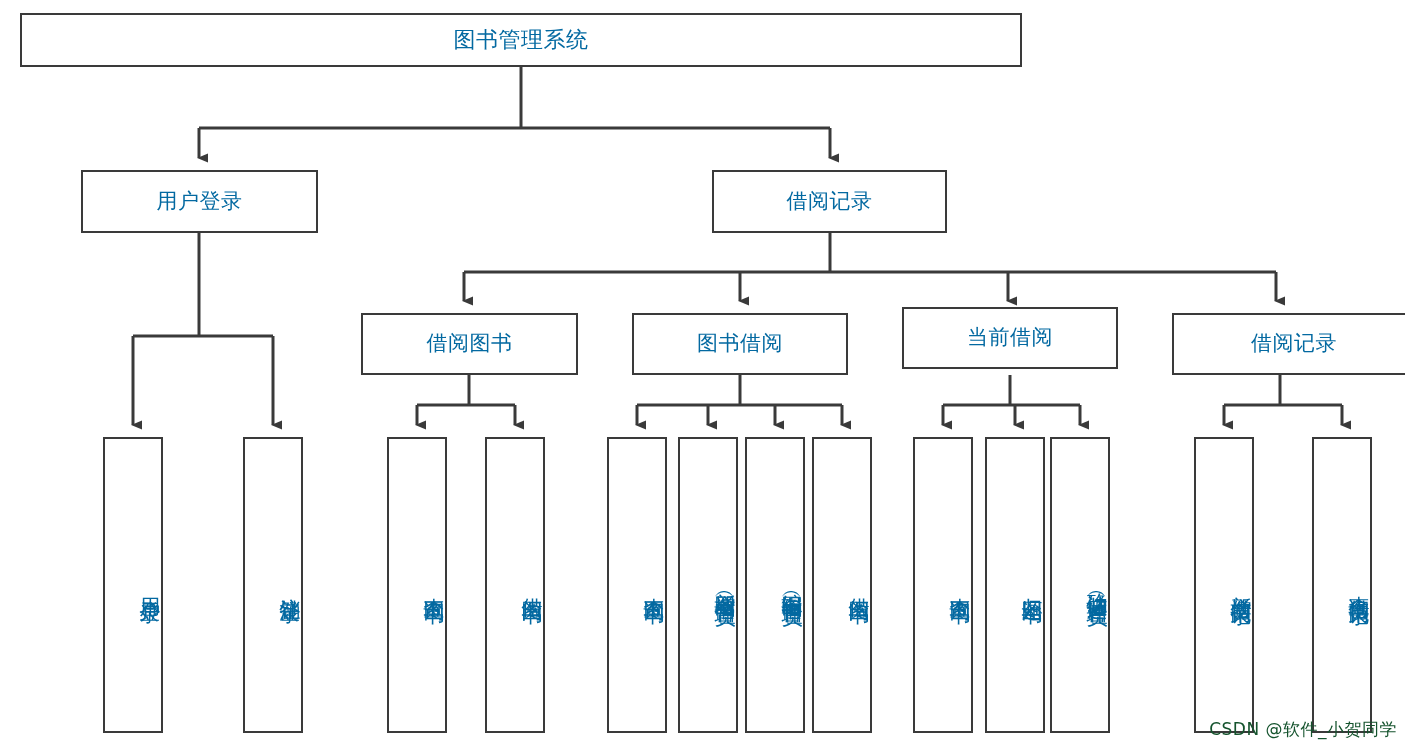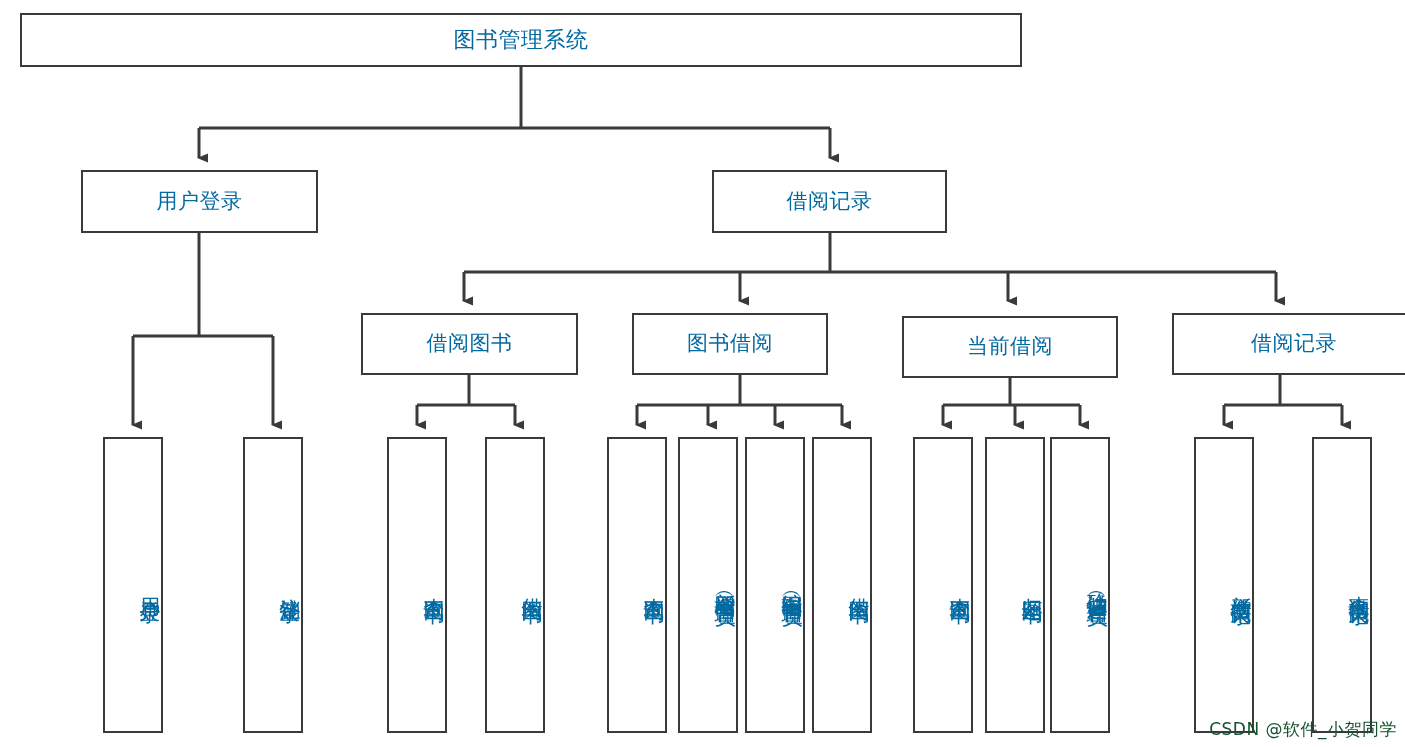--- a/index.html
+++ b/index.html
@@ -126,22 +126,22 @@
       <path d="M 1342 405 L 1342 425" marker-end="url(#arrow)"></path>
     </g>
   </svg>
 
   <div class="node h root" style="left: 20px; top: 13px; width: 1002px; height: 54px;">图书管理系统</div>
 
   <div class="node h" style="left: 81px; top: 170px; width: 237px; height: 63px;">用户登录</div>
   <div class="node h" style="left: 712px; top: 170px; width: 235px; height: 63px;">借阅记录</div>
 
   <div class="node h" style="left: 361px; top: 313px; width: 217px; height: 62px;">借阅图书</div>
-  <div class="node h" style="left: 632px; top: 313px; width: 196px; height: 62px;">图书借阅</div>
-  <div class="node h" style="left: 902px; top: 316px; width: 216px; height: 62px;">当前借阅</div>
+  <div class="node h" style="left: 632px; top: 313px; width: 216px; height: 62px;">图书借阅</div>
+  <div class="node h" style="left: 902px; top: 307px; width: 216px; height: 62px;">当前借阅</div>
   <div class="node h" style="left: 1172px; top: 313px; width: 244px; height: 62px;">借阅记录</div>
 
   <div class="node v" style="left: 103px; top: 437px; width: 60px; height: 296px;">
     <span class="vtext">用户登录</span>
   </div>
   <div class="node v" style="left: 243px; top: 437px; width: 60px; height: 296px;">
     <span class="vtext">注销登录</span>
   </div>
   <div class="node v" style="left: 387px; top: 437px; width: 60px; height: 296px;">
     <span class="vtext">查询图书</span>

